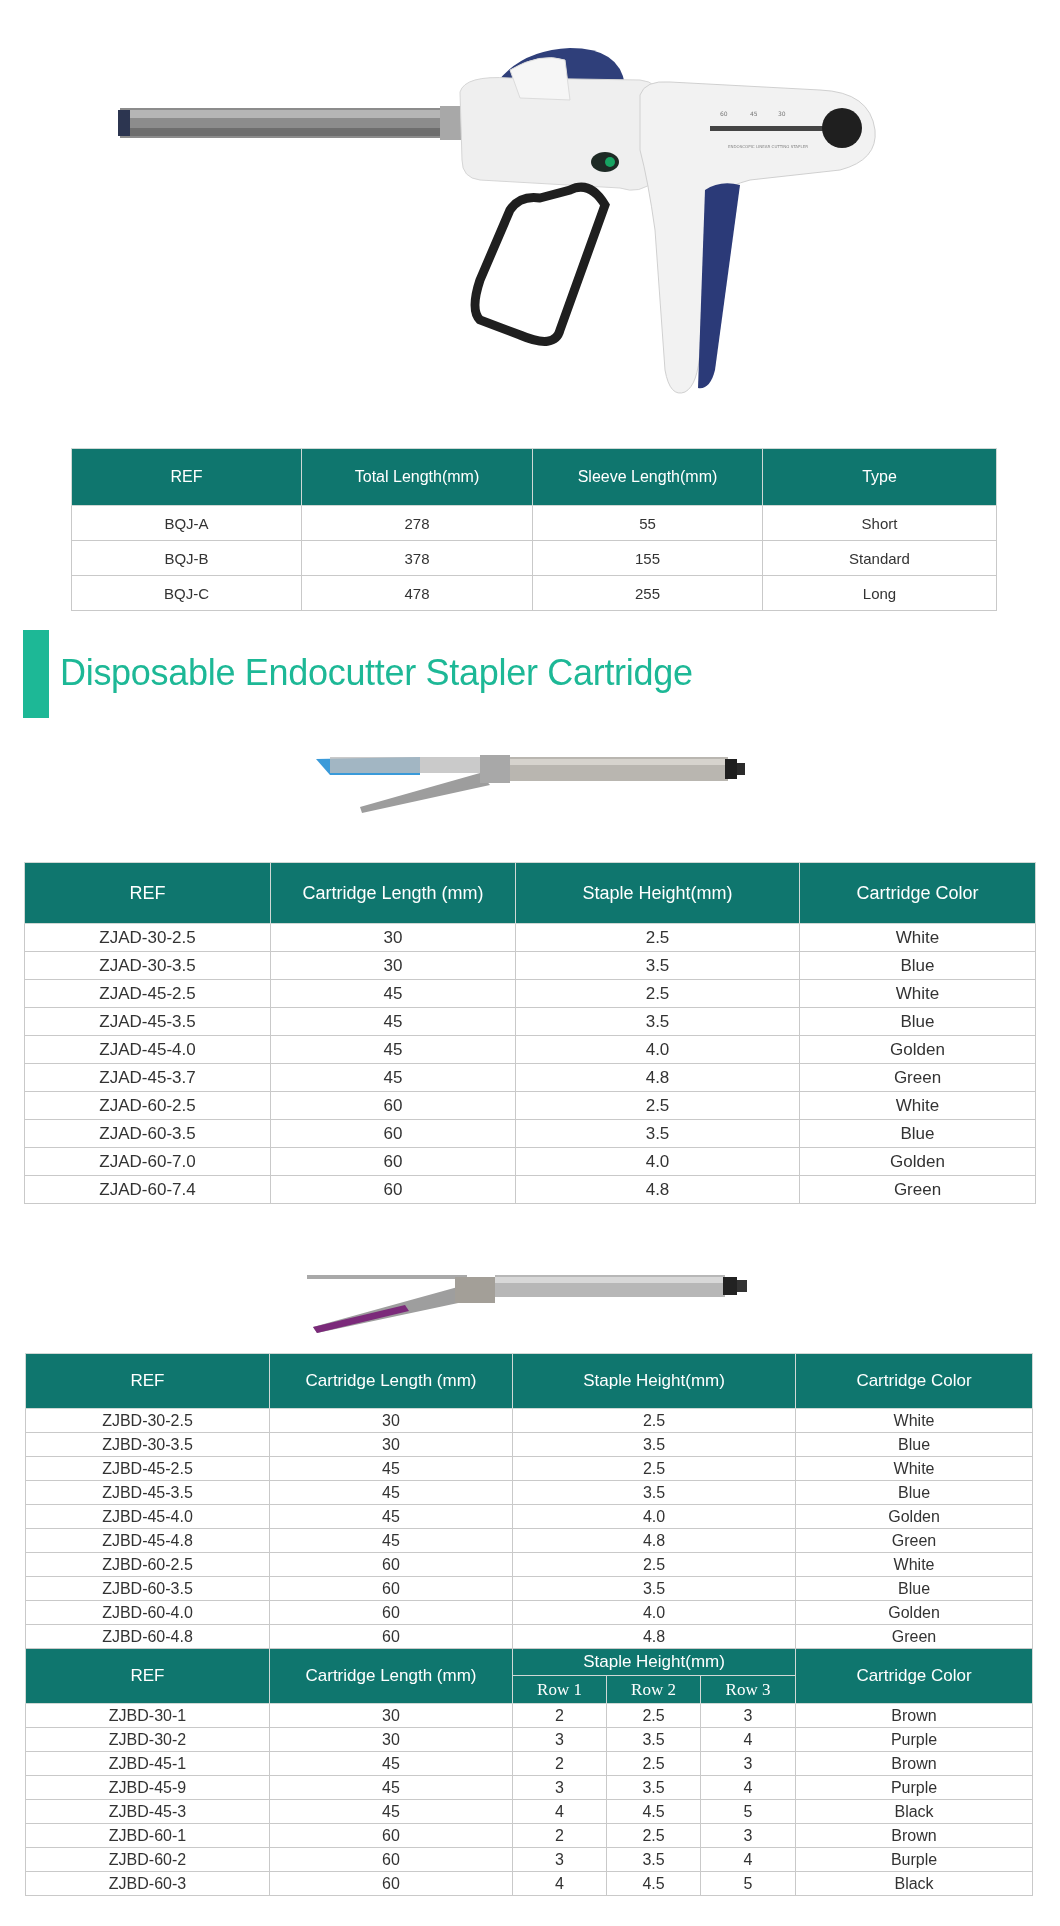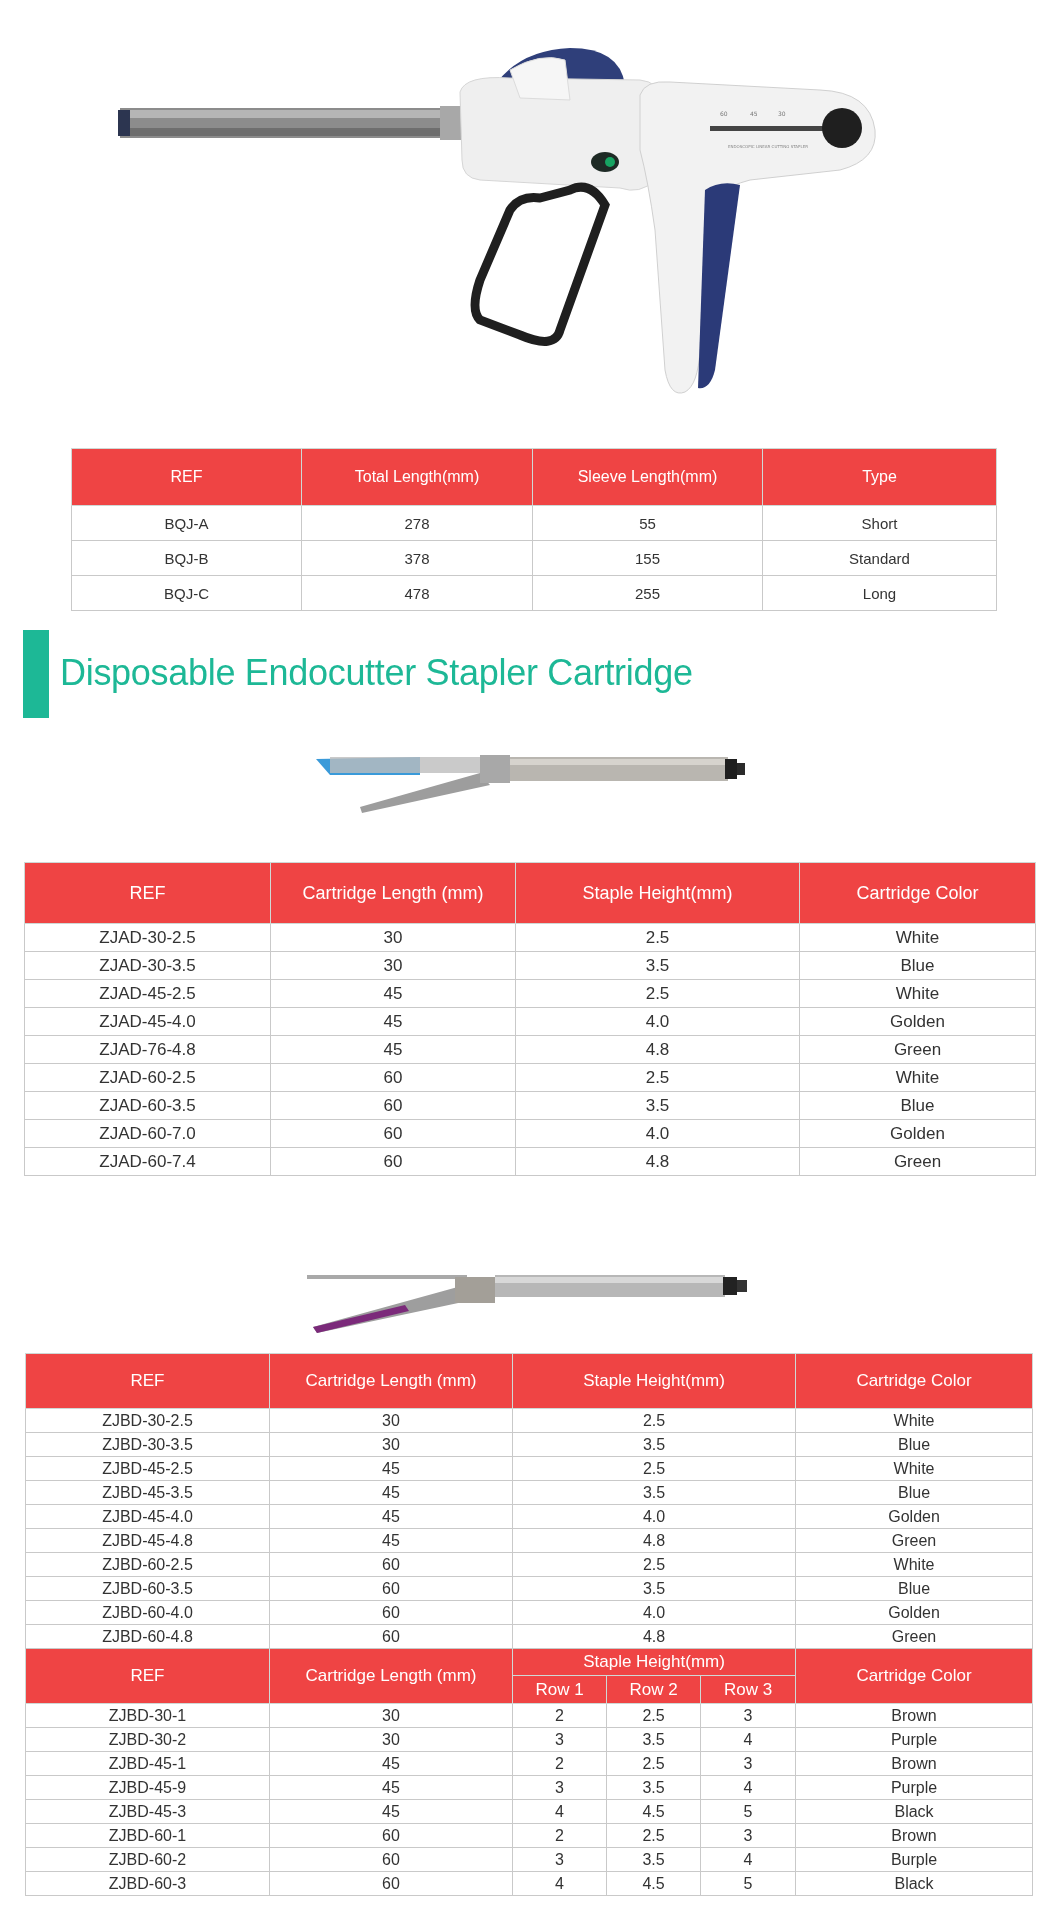--- a/index.html
+++ b/index.html
@@ -1,30 +1,30 @@
 <!DOCTYPE html>
 <html><head>
 <meta charset="utf-8">
 <style>
   html,body{margin:0;padding:0;background:#fff;}
   body{width:1060px;height:1926px;position:relative;overflow:hidden;font-family:"Liberation Sans","DejaVu Sans",sans-serif;color:#333;}
   .abs{position:absolute;}
   table{border-collapse:collapse;table-layout:fixed;position:absolute;}
-  th{background:#ef4444;color:#fff;font-weight:normal;border:1px solid #cfd8d5;text-align:center;padding:0;}
+  th{background:#0f766e;color:#fff;font-weight:normal;border:1px solid #cfd8d5;text-align:center;padding:0;}
   td{border:1px solid #c9c9c9;text-align:center;padding:0;color:#333;background:#fff;}
   #t1{left:71px;top:448px;width:925px;font-size:15px;}
   #t1 th{height:56px;font-size:16px;}
   #t1 td{height:34px;}
   #t2{left:24px;top:862px;width:1011px;font-size:17px;}
   #t2 th{height:60px;font-size:18px;}
   #t2 td{height:27px;}
   #t3{left:25px;top:1353px;width:1007px;font-size:16px;}
   #t3 th{height:54px;font-size:17px;}
   #t3 td{height:23px;}
-  #t3 th.sub{height:27px;}
+  #t3 th.sub{height:27px;font-family:Liberation Serif, serif;}
   #t3 th.half{height:26px;}
   .title-bar{left:23px;top:630px;width:26px;height:88px;background:#1db896;}
   .title{left:60px;top:652px;font-size:36px;color:#1db896;white-space:nowrap;letter-spacing:-0.3px;text-align:right;}
 </style>
 </head>
 <body>
 
 <div class="abs" style="left:100px;top:30px;width:860px;height:380px;">
   <svg width="860" height="380" viewBox="0 0 860 380">
 
@@ -139,27 +139,33 @@
         <td>3.5</td>
         <td>Blue</td>
       </tr>
     <tr>
         <td>ZJAD-45-2.5</td>
         <td>45</td>
         <td>2.5</td>
         <td>White</td>
       </tr>
     <tr>
+        <td>ZJAD-45-3.5</td>
+        <td>45</td>
+        <td>3.5</td>
+        <td>Blue</td>
+      </tr>
+    <tr>
         <td>ZJAD-45-4.0</td>
         <td>45</td>
         <td>4.0</td>
         <td>Golden</td>
       </tr>
     <tr>
-        <td>ZJAD-76-4.8</td>
+        <td>ZJAD-45-3.7</td>
         <td>45</td>
         <td>4.8</td>
         <td>Green</td>
       </tr>
     <tr>
         <td>ZJAD-60-2.5</td>
         <td>60</td>
         <td>2.5</td>
         <td>White</td>
       </tr>

